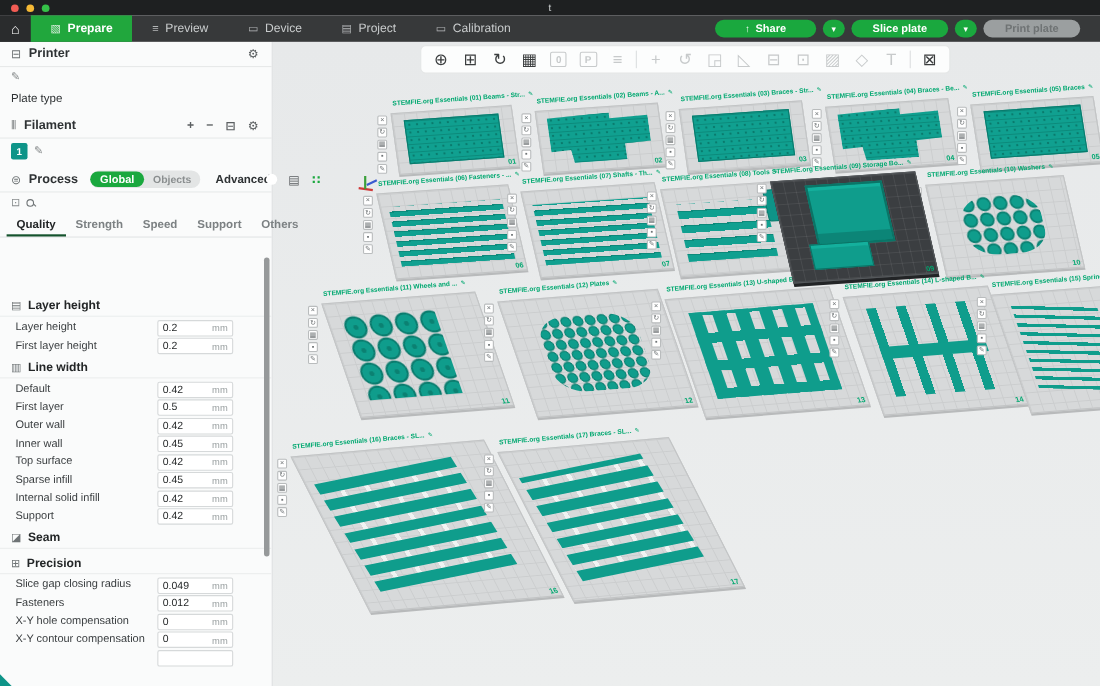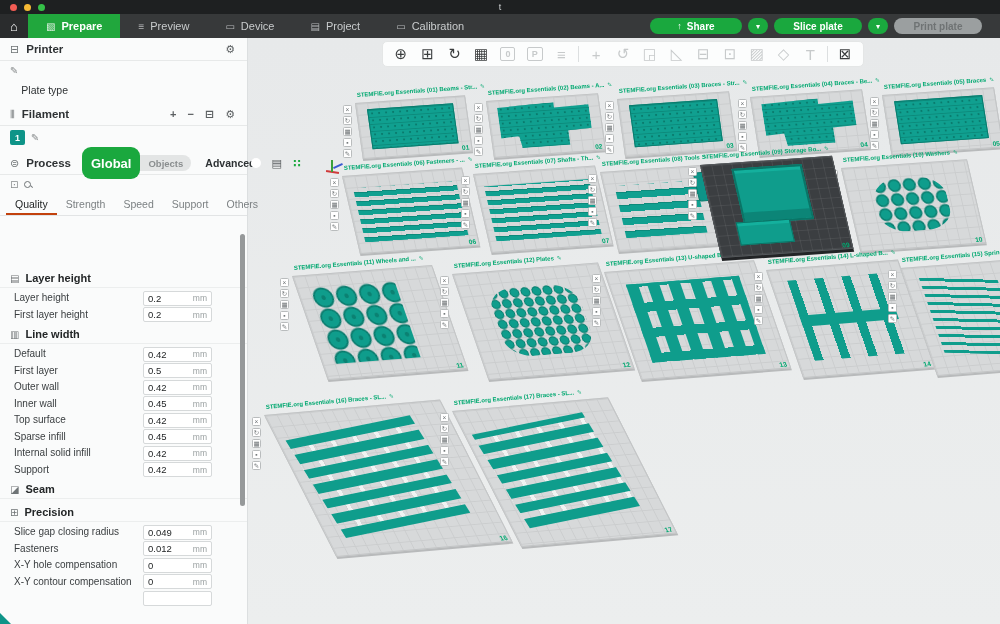--- a/index.html
+++ b/index.html
@@ -33,27 +33,27 @@
   .sec-head .spacer { flex:1; }
   .mini-ico { color:#5c6062; font-size:11px; cursor:pointer; padding:0 2px; }
   .mini-ico.green { color:#1aa83e; }
   .side-row { display:flex; align-items:center; padding:4px 10px; gap:6px; }
   .sel-box { flex:1; height:19px; border:1px solid #d2d5d6; border-radius:3px; background:#fff; display:flex; align-items:center; gap:5px; padding:0 6px; font-size:10.5px; color:#2e3234; cursor:pointer; }
   .sel-box .chev { color:#9aa0a1; font-size:7px; }
   .edit-ico { color:#8a8e8f; font-size:10px; cursor:pointer; }
   .lbl { font-size:10.5px; color:#2e3234; }
   .slot { width:15px; height:15px; border-radius:2px; background:#0e9488; color:#fff; font-size:9px; font-weight:bold; display:flex; align-items:center; justify-content:center; }
   .seg { display:flex; background:#e3e5e5; border-radius:9px; height:16px; align-items:center; cursor:pointer; }
-  .seg .on { background:#1aa83e; color:#fff; border-radius:9px; height:32px; padding:0 9px; display:flex; align-items:center; font-size:13px; font-weight:bold; }
+  .seg .on { background:#1aa83e; color:#fff; border-radius:9px; height:14px; padding:0 9px; display:flex; align-items:center; font-size:10px; font-weight:bold; }
   .seg .off { color:#8a8e8f; font-size:9.5px; padding:0 8px; }
   .toggle { width:26px; height:13px; border-radius:7px; background:#1aa83e; position:relative; cursor:pointer; }
   .toggle::after { content:""; position:absolute; right:1.5px; top:1.5px; width:10px; height:10px; background:#fff; border-radius:50%; }
   .ptabs { display:flex; border-bottom:1px solid #e2e4e5; padding:0 6px; height:22px; }
-  .ptab { font-size:10.5px; color:#7c8183; padding:4px 9px 0; cursor:pointer; }
-  .ptab.active { color:#232627; font-weight:normal; border-bottom:2px solid #c2410c; }
+  .ptab { font-size:10.5px; color:#7c8183; padding:4px 9px 0; cursor:pointer;font-weight:bold; }
+  .ptab.active { color:#232627; font-weight:bold; border-bottom:2px solid #14532d; }
   .settings { position:absolute; left:0; top:227px; bottom:0; right:0; overflow:hidden; padding-top:2px; }
   .s-sec-head { display:flex; align-items:center; gap:6px; padding:5px 10px 3px; font-size:11px; font-weight:bold; color:#232627; border-bottom:1px solid #eceeee; margin-bottom:2px; }
   .s-sec-head .h-ico { color:#6f7476; font-weight:normal; font-size:10px; }
   .s-row { position:relative; height:16.5px; }
   .s-label { position:absolute; left:14px; top:2px; font-size:10px; color:#3a3e40; }
   .s-input { position:absolute; left:143px; top:0.5px; width:69px; height:15px; border:1px solid #d6d9da; border-radius:2px; background:#fff; display:flex; align-items:center; font-size:9.5px; color:#232627; padding:0 4px; }
   .s-input .val { flex:1; }
   .s-input .unit { color:#9aa0a1; font-size:8.5px; }
   .s-input.select { cursor:pointer; gap:4px; }
   .s-input.select .chev { color:#9aa0a1; font-size:6px; }
@@ -192,21 +192,21 @@
   <div class="sec-head">
     <span class="h-ico">⊟</span>
     <span>Printer</span>
     <span class="spacer"></span>
     <span class="mini-ico">⚙</span>
   </div>
   <div class="side-row">
     <span class="edit-ico">✎</span>
   </div>
   <div class="side-row">
-    <span class="lbl" style="width:58px;text-align:right;">Plate type</span>
+    <span class="lbl" style="width:58px;">Plate type</span>
   </div>
 
   <div class="sec-head" style="margin-top:3px;">
     <span class="h-ico">⦀</span>
     <span>Filament</span>
     <span class="spacer"></span>
     <span class="mini-ico">+</span>
     <span class="mini-ico">−</span>
     <span class="mini-ico">⊟</span>
     <span class="mini-ico">⚙</span>

